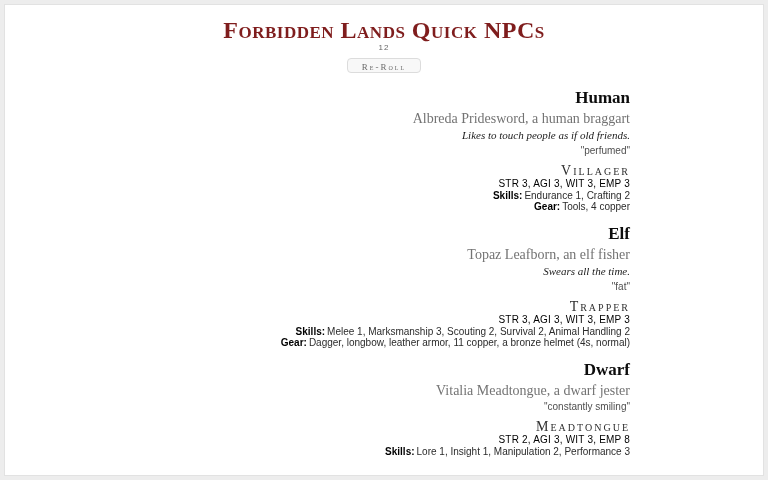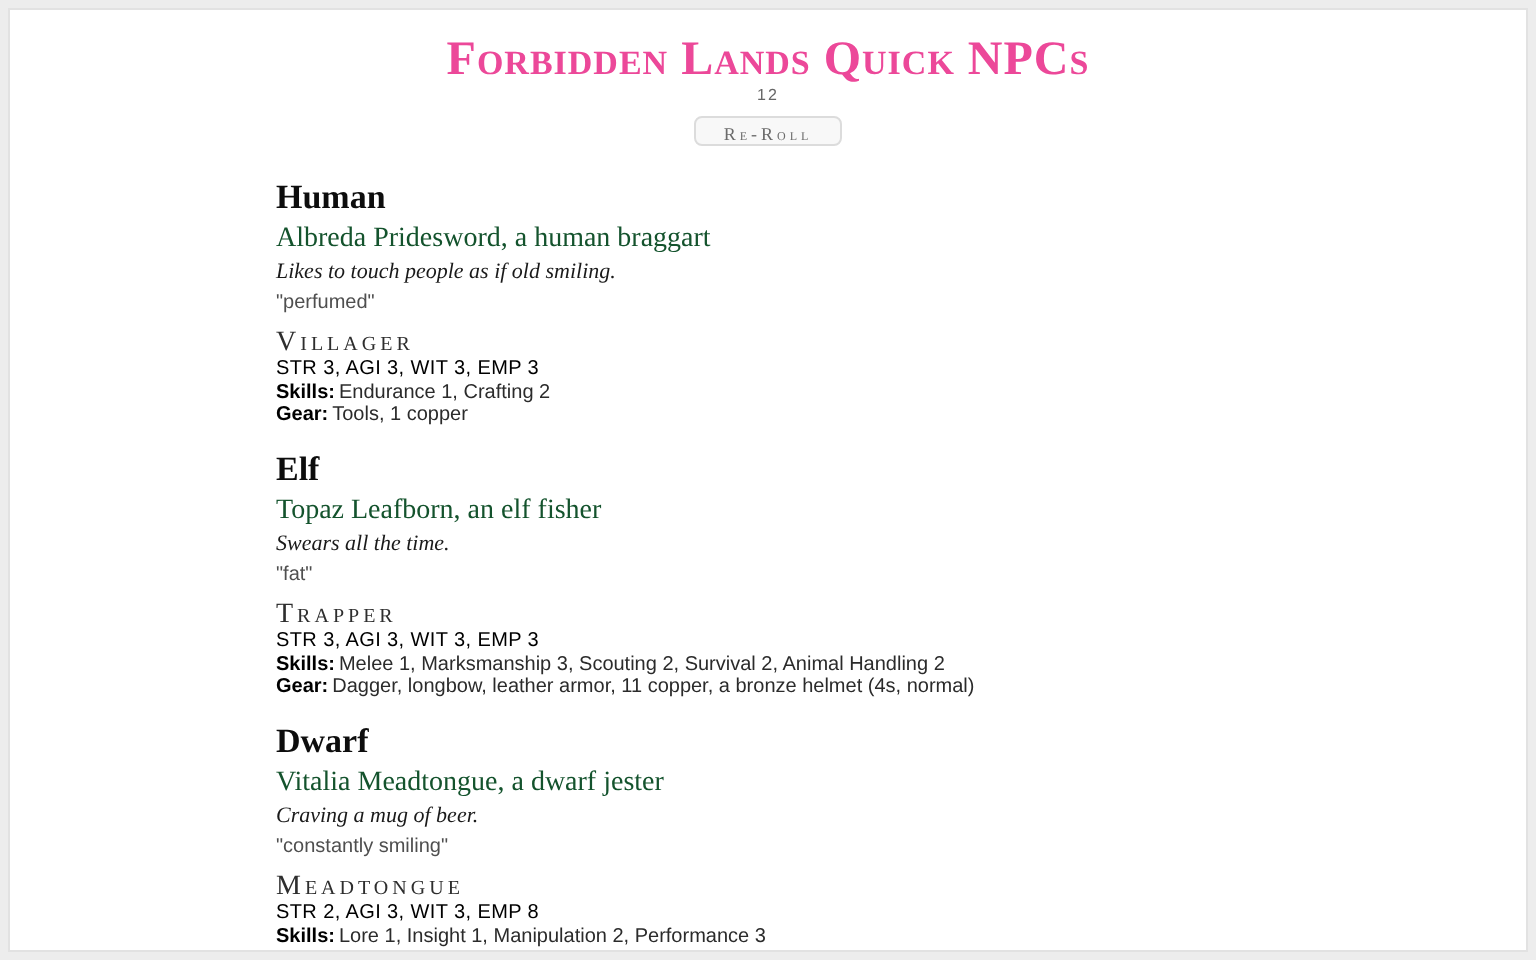--- a/index.html
+++ b/index.html
@@ -18,21 +18,21 @@
     overflow: hidden;
   }
   .header { text-align: center; padding-top: 12px; }
   .page-title {
     font-family: "Liberation Serif", "DejaVu Serif", serif;
     font-variant: small-caps;
     font-weight: 700;
     font-size: 24px;
     line-height: 26px;
     letter-spacing: 0.5px;
-    color: #ec4899;
+    color: #7f1d1d;
   }
   .page-subtitle {
     font-family: "Liberation Sans", "DejaVu Sans", sans-serif;
     font-size: 8px;
     line-height: 10px;
     color: #666;
     letter-spacing: 1px;
   }
   .reroll-button {
     display: inline-block;
@@ -45,34 +45,34 @@
     letter-spacing: 2px;
     color: #6b6b6b;
     background: #f8f8f8;
     border: 1px solid #dcdcdc;
     border-radius: 4px;
     cursor: pointer;
   }
   .content {
     width: 492px;
     margin: 14px auto 0 auto;
-    text-align: left;
+    text-align: right;
   }
   .npc-section { margin-bottom: 12px; }
   .kin-heading {
     font-size: 17px;
     line-height: 20px;
     font-weight: 700;
     color: #0d0d0d;
     margin-bottom: 2px;
   }
   .npc-name {
     font-size: 14px;
     line-height: 17px;
-    color: #14532d;
+    color: #737373;
     margin-bottom: 2px;
   }
   .npc-flavor {
     font-style: italic;
     font-size: 11px;
     line-height: 13px;
     color: #1a1a1a;
     margin-bottom: 3px;
   }
   .npc-quote {
@@ -120,43 +120,42 @@
     <div>
       <button class="reroll-button">Re-Roll</button>
     </div>
   </div>
 
   <div class="content">
 
     <div class="npc-section">
       <div class="kin-heading">Human</div>
       <div class="npc-name">Albreda Pridesword, a human braggart</div>
-      <div class="npc-flavor">Likes to touch people as if old smiling.</div>
+      <div class="npc-flavor">Likes to touch people as if old friends.</div>
       <div class="npc-quote">"perfumed"</div>
       <div class="npc-occupation">Villager</div>
       <div class="npc-stats">STR 3, AGI 3, WIT 3, EMP 3</div>
       <div class="npc-line"><span class="label">Skills:</span><span class="value">Endurance 1, Crafting 2</span></div>
-      <div class="npc-line"><span class="label">Gear:</span><span class="value">Tools, 1 copper</span></div>
+      <div class="npc-line"><span class="label">Gear:</span><span class="value">Tools, 4 copper</span></div>
     </div>
 
     <div class="npc-section">
       <div class="kin-heading">Elf</div>
       <div class="npc-name">Topaz Leafborn, an elf fisher</div>
       <div class="npc-flavor">Swears all the time.</div>
       <div class="npc-quote">"fat"</div>
       <div class="npc-occupation">Trapper</div>
       <div class="npc-stats">STR 3, AGI 3, WIT 3, EMP 3</div>
       <div class="npc-line"><span class="label">Skills:</span><span class="value">Melee 1, Marksmanship 3, Scouting 2, Survival 2, Animal Handling 2</span></div>
       <div class="npc-line"><span class="label">Gear:</span><span class="value">Dagger, longbow, leather armor, 11 copper, a bronze helmet (4s, normal)</span></div>
     </div>
 
     <div class="npc-section">
       <div class="kin-heading">Dwarf</div>
       <div class="npc-name">Vitalia Meadtongue, a dwarf jester</div>
-      <div class="npc-flavor">Craving a mug of beer.</div>
       <div class="npc-quote">"constantly smiling"</div>
       <div class="npc-occupation">Meadtongue</div>
       <div class="npc-stats">STR 2, AGI 3, WIT 3, EMP 8</div>
       <div class="npc-line"><span class="label">Skills:</span><span class="value">Lore 1, Insight 1, Manipulation 2, Performance 3</span></div>
 
     </div>
 
   </div>
 </div>
 

